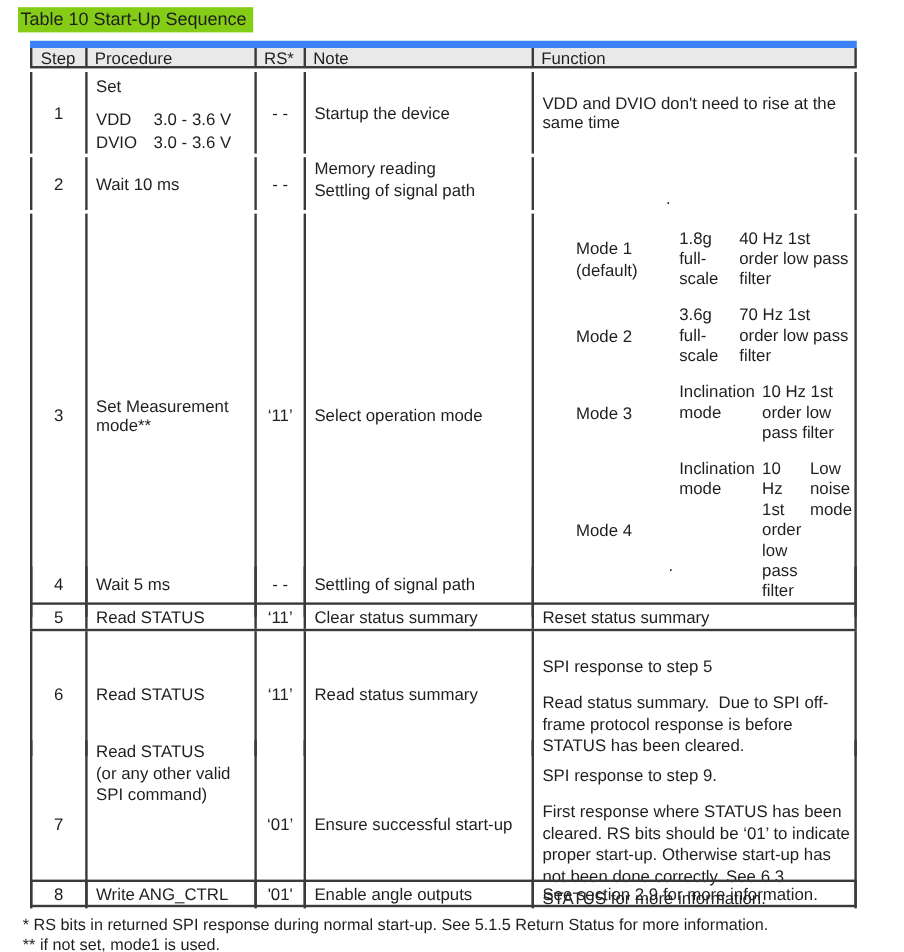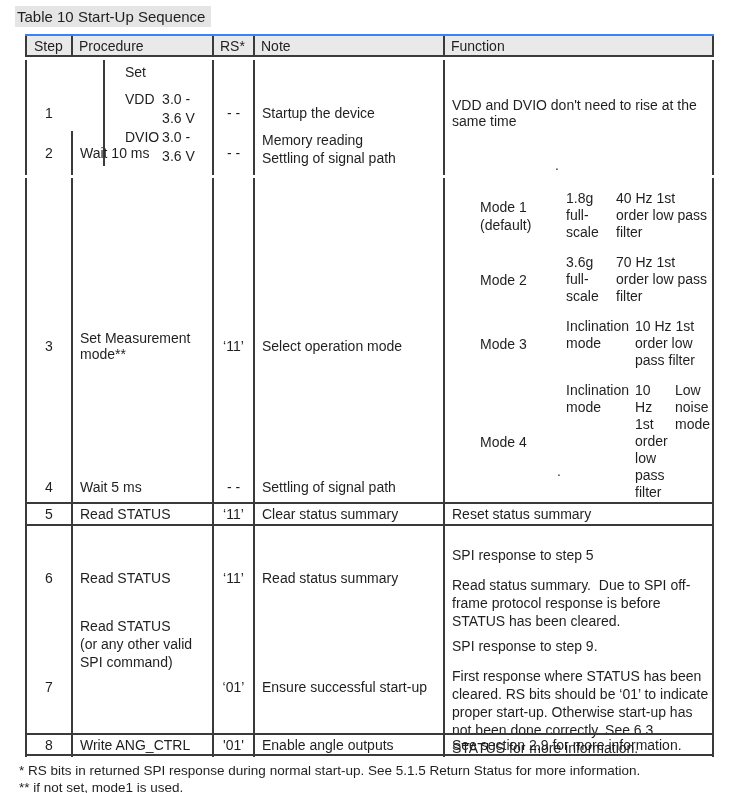--- a/index.html
+++ b/index.html
@@ -8,21 +8,21 @@
     font-family: "Liberation Sans", "DejaVu Sans", sans-serif;
     color: #1f1f1f;
     font-size: 14px;
     -webkit-font-smoothing: antialiased;
   }
   .page { width: 753px; height: 793px; position: relative; overflow: hidden; }
 
   
   .title-wrap { margin: 6px 0 0 15px; }
   .title-hl {
-    background: #e5e5e5;
+    background: #84cc16;
     font-size: 15px;
     padding: 2px 6px 2px 2px;
     display: inline-block;
   }
 
   
   .tbl { margin: 7px 0 0 25px; width: 689px; }
   .row {
     display: grid;
     grid-template-columns: 46px 141px 41px 190px 271px;
@@ -30,21 +30,21 @@
     position: relative;
   }
   .c {
     border-left: 2px solid #3a3a3a;
     position: relative;
     overflow: visible;
   }
   .c:last-child { border-right: 2px solid #3a3a3a; }
 
   .head {
-    border-top: 2px solid #3b82f6;
+    border-top: 6px solid #3b82f6;
     border-bottom: 2px solid #3a3a3a;
     background: #e9e9e9;
     height: 23px;
   }
   .head .c { display: flex; align-items: center; padding-left: 6px; }
   .head .c.step-h { justify-content: flex-start; padding-left: 7px; }
 
   .r1 { height: 68px; margin-top: 3px; }
   .r2 { height: 44px; margin-top: 3px; }
   .r3 { height: 290px; margin-top: 3px; }
@@ -54,21 +54,21 @@
   .r7 { height: 116px; margin-top: 4px; }
   .r8 { height: 23px; border-top: 2px solid #3a3a3a; border-bottom: 2px solid #3a3a3a; }
 
   .vc { display: flex; align-items: center; }
   .ctr { justify-content: center; }
   .pl { padding-left: 7px; }
   .stack { display: flex; flex-direction: column; justify-content: flex-start; }
   .stack > div { line-height: 18px; }
 
   
-  .proc1 { padding: 3px 0 0 20px; margin-left: 32px; }
+  .proc1 { padding: 3px 0 0 7px; }
   .proc1 .set-line { line-height: 18px; }
   .proc1 .pairs { margin-top: 9px; }
   .pair { display: flex; line-height: 19px; }
   .pair .pname { width: 48px; }
 
   
   .notepad { padding: 4px 2px 0 7px; }
   .notepad p { line-height: 18px; white-space: pre-wrap; margin-top: 16px; }
   .notepad p + p { margin-top: 12px; }
 

